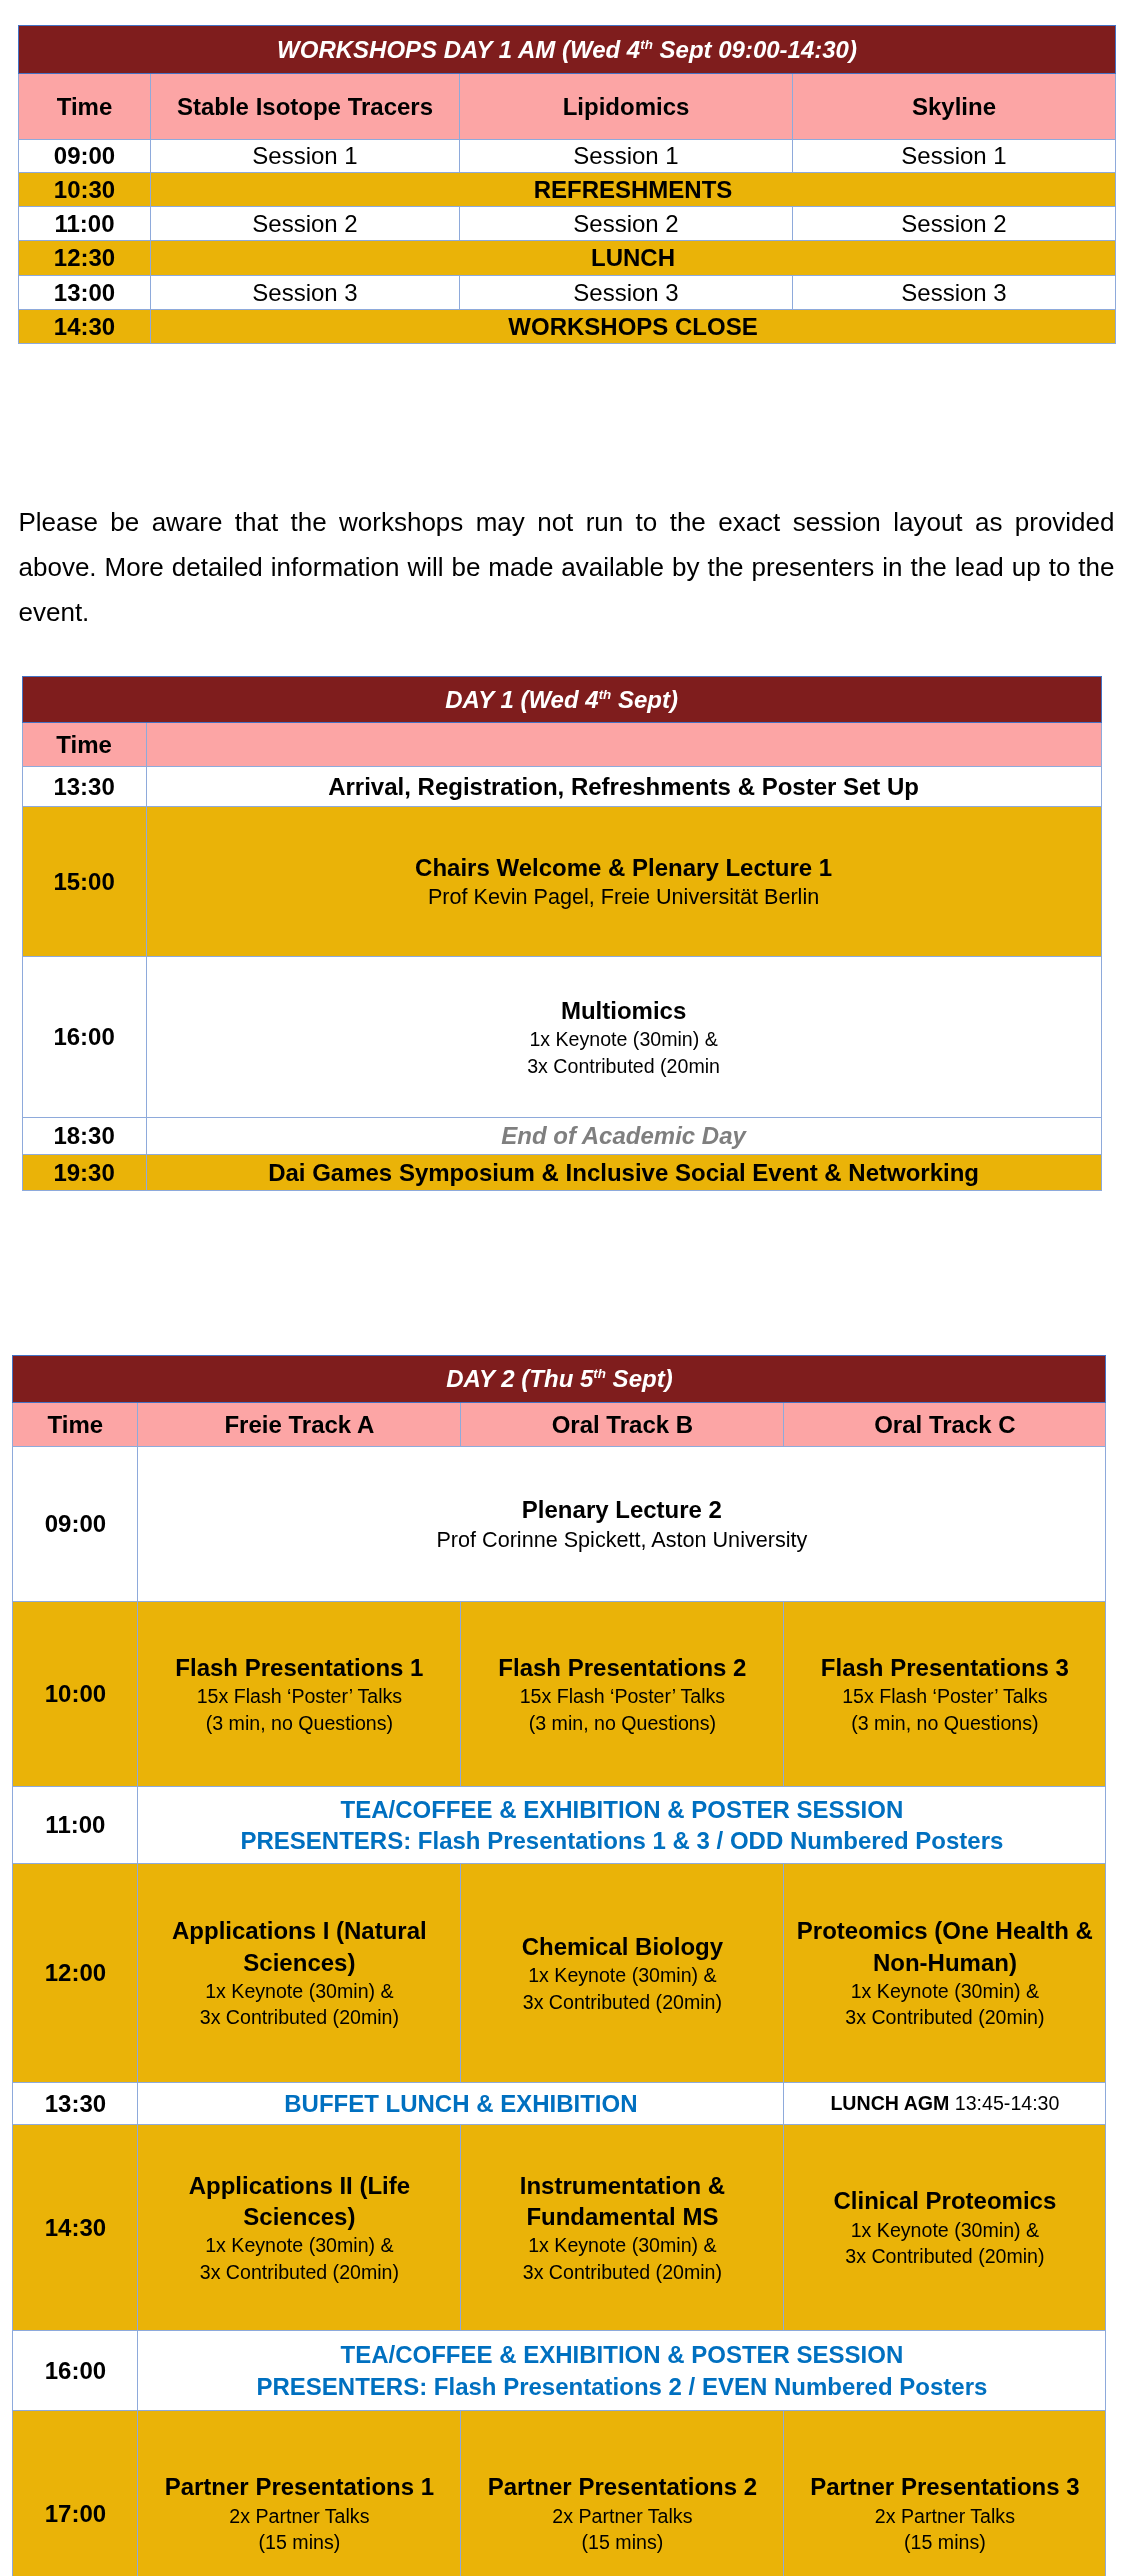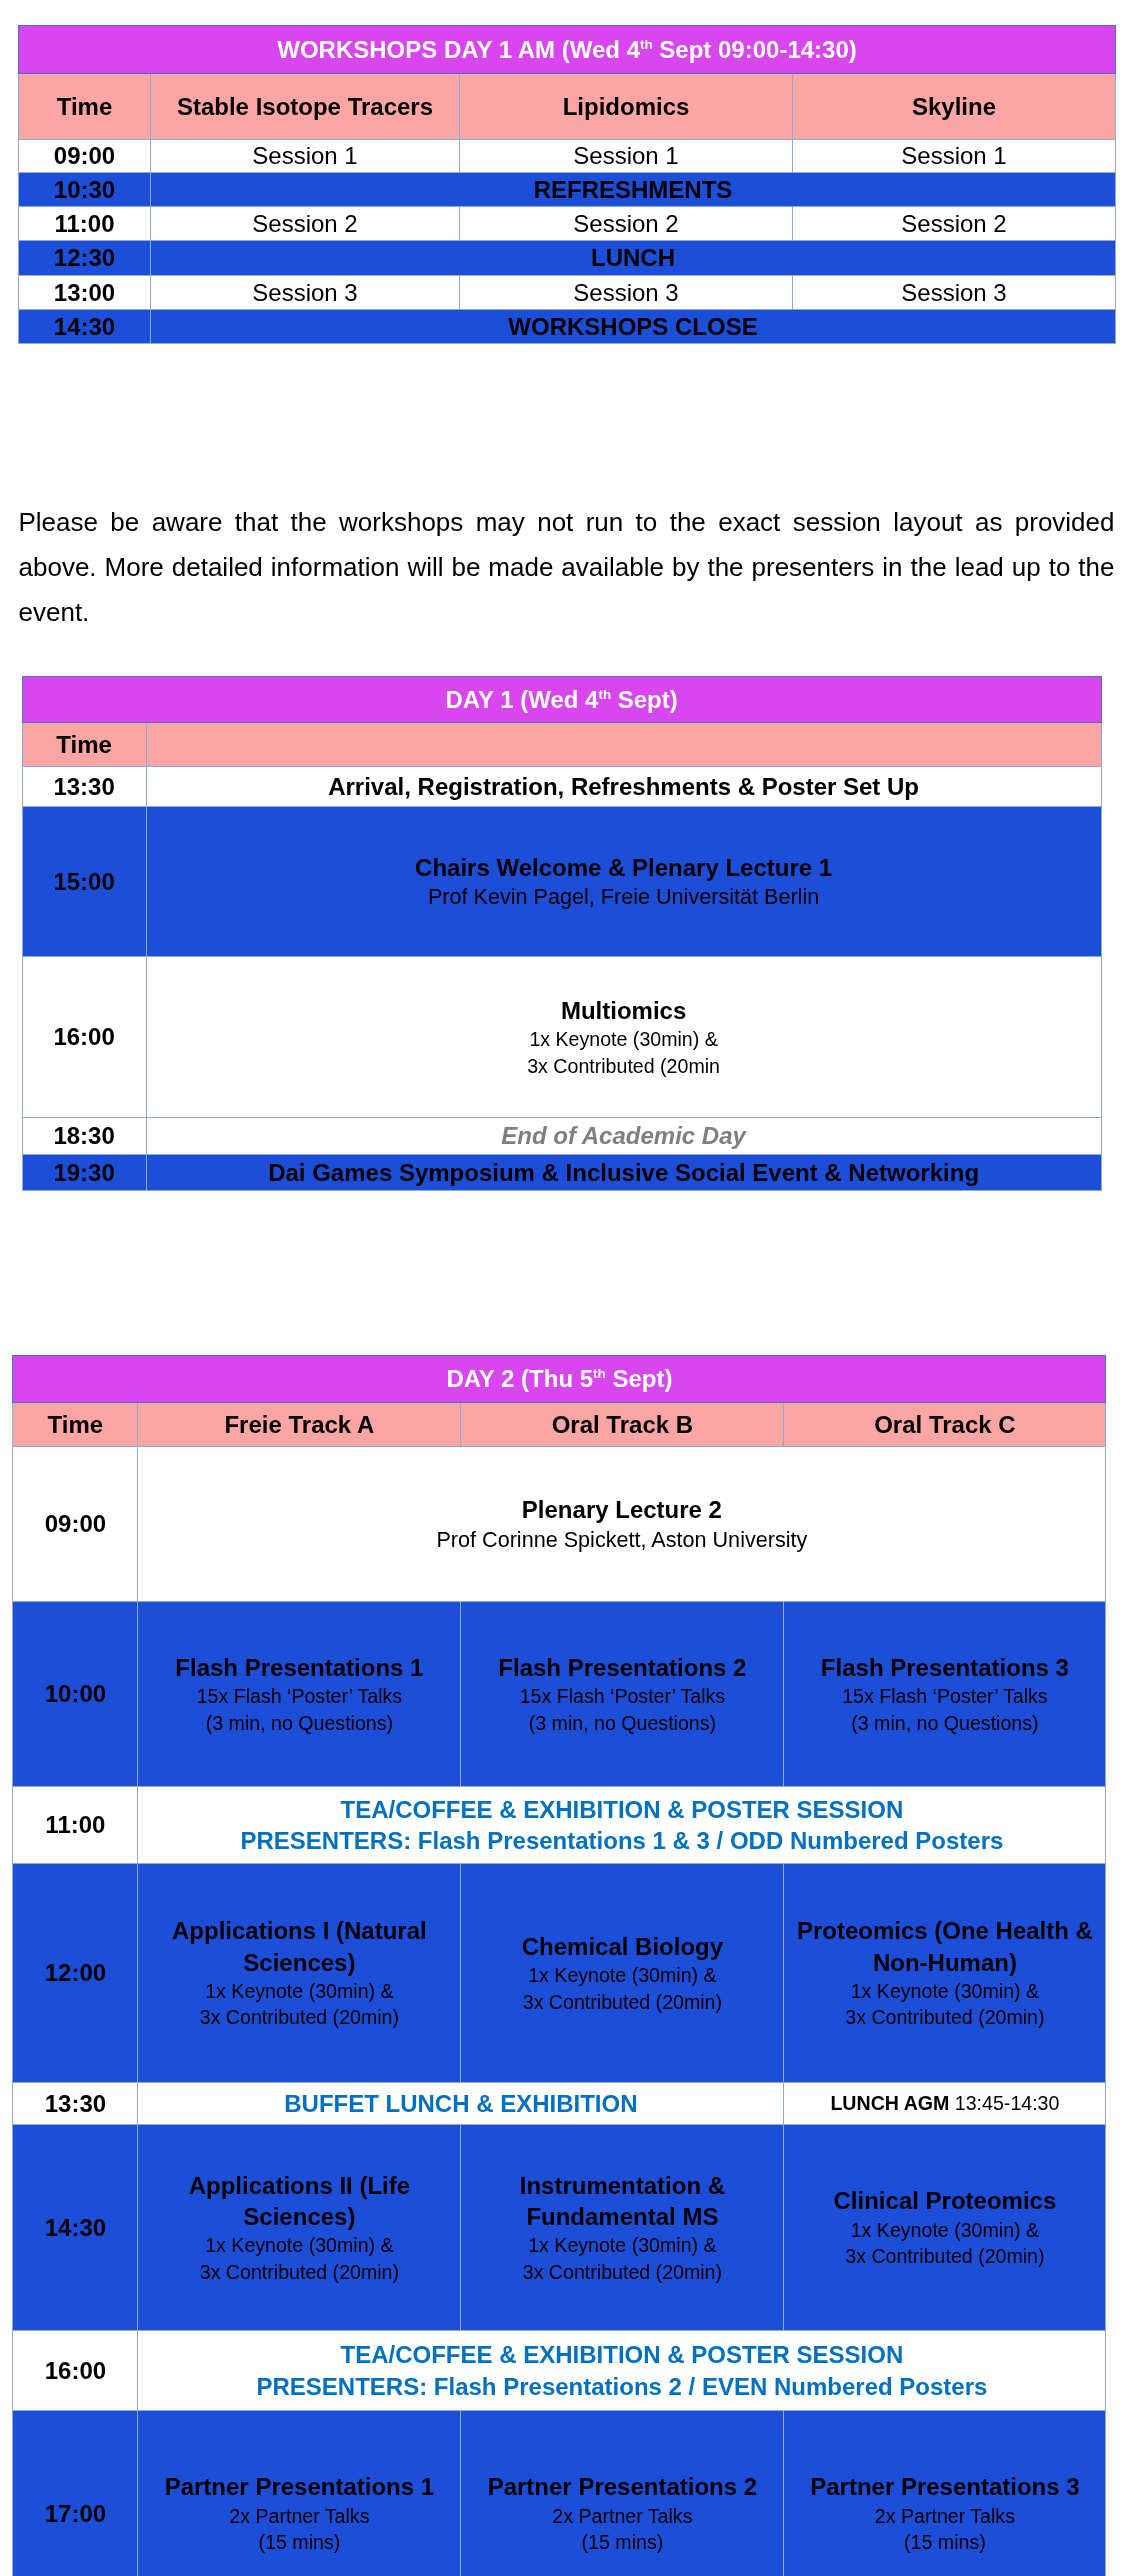--- a/index.html
+++ b/index.html
@@ -2,24 +2,24 @@
 <html style="font-size:8.2px"><head>
 <meta charset="utf-8">
 <style>
   html, body { margin: 0; padding: 0; background: #ffffff; }
   body {
     width: 1131px; height: 3955px; position: relative; overflow: hidden;
     font-family: "Liberation Sans", "DejaVu Sans", sans-serif; color: #000;
   }
   .sched { position: absolute; border-collapse: collapse; table-layout: fixed; }
   .sched td { border: 1.5px solid #8eaadb; text-align: center; vertical-align: middle; padding: 0 3.1px; line-height: 1.3; }
-  .sched .title { background: #d946ef; color: #fff; font-weight: bold; font-size: 24px; border: 1px solid #4472c4; }
+  .sched .title { background: #7f1d1d; color: #fff; font-weight: bold; font-size: 24px; border: 1px solid #4472c4; font-style: italic; }
   .sched .title sup { font-size: 13.4px; }
   .sched .hdr td { background: #fca5a5; font-weight: bold; font-size: 24px; }
-  .sched tr.shade td { background: #1d4ed8; text-align: center; }
+  .sched tr.shade td { background: #eab308; text-align: center; }
   .sched tr.plain td { background: #ffffff; }
   .sched td.time { font-weight: bold; font-size: 24px; }
   .big { font-weight: bold; font-size: 24px; display: block; }
   .sub { font-size: 21.6px; display: block; }
   .small { font-size: 19.6px; display: block; line-height: 1.35; }
   .reg { font-size: 24px; border-radius: 9px; }
   .blue { color: #0070c0; font-weight: bold; font-size: 24px; display: block; }
   .grey { color: #7f7f7f; font-weight: bold; font-style: italic; font-size: 24px; }
   .bold { font-weight: bold; font-size: 24px; }
   .note {

